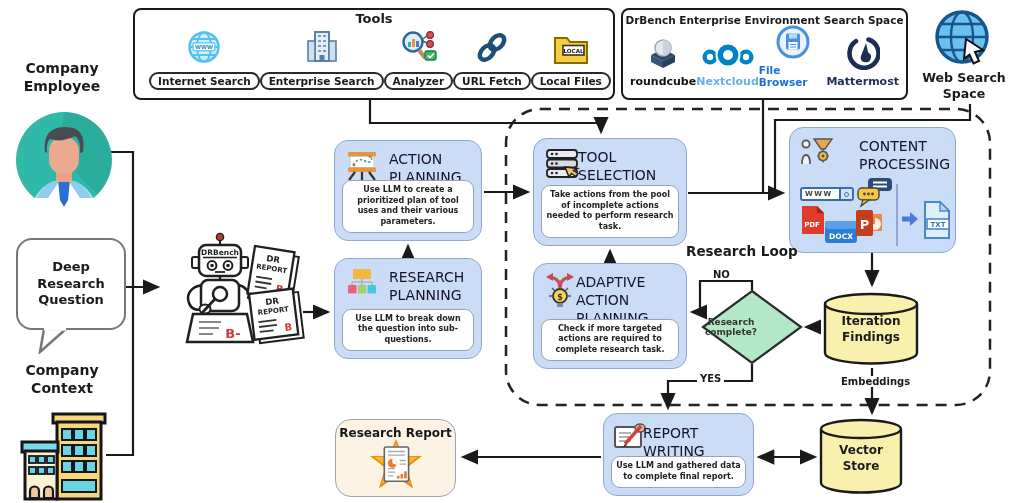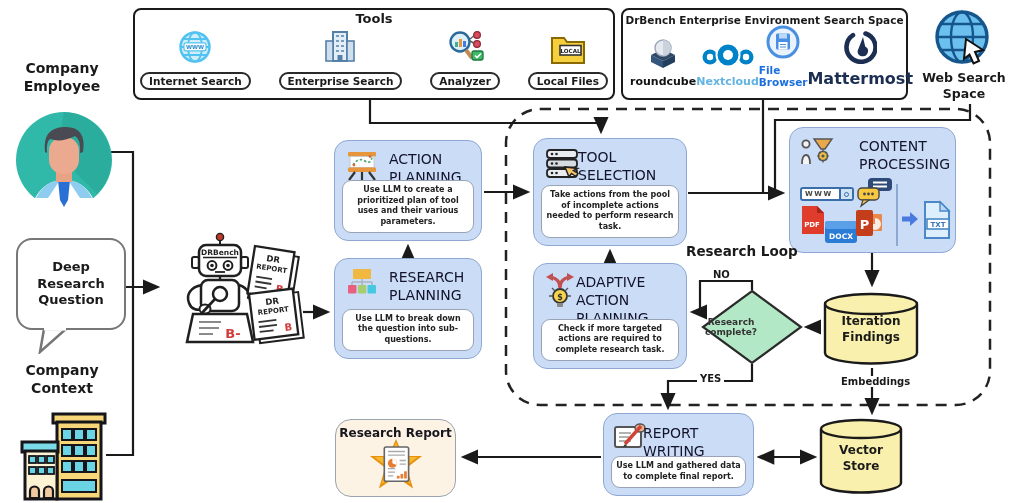--- a/index.html
+++ b/index.html
@@ -9,30 +9,30 @@
     font-family:"DejaVu Sans","Liberation Sans",sans-serif; color:#1a1a1a; overflow:hidden;
   }
   .abs { position:absolute; }
   .layer { position:absolute; left:0; top:0; pointer-events:none; }
   .z0{z-index:0}.z1{z-index:1}.z2{z-index:2}.z3{z-index:3}
 
   .outlined-box { border:2.5px solid #1a1a1a; border-radius:8px; background:#fff; }
   .panel-title { text-align:center; font-weight:700; font-size:13px; padding-top:1px; }
   .panel-title.small { font-size:10.5px; white-space:nowrap; padding-top:4px; }
 
-  .tools-row { display:flex; justify-content:space-between; align-items:flex-end; padding:0 5px 5px 5px; height:69px; }
+  .tools-row { display:flex; justify-content:space-between; align-items:flex-end; padding:0 5px 5px 14px; height:69px; }
   .tool-item { display:flex; flex-direction:column; align-items:center; gap:3px; }
   .pill { border:2px solid #2a2a2a; border-radius:12px; background:#fff; font-size:10.5px; font-weight:700; padding:1px 7px; white-space:nowrap; }
 
   .apps-row { display:flex; justify-content:space-between; align-items:flex-end; padding:0 7px 4px 7px; height:66px; }
   .app-item { display:flex; flex-direction:column; align-items:center; gap:1px; }
   .app-roundcube { font-size:11px; font-weight:600; color:#111; }
   .app-nextcloud { font-size:11px; font-weight:600; color:#63b3e3; }
   .app-filebrowser { font-size:10.5px; font-weight:700; color:#1a6fe0; }
-  .app-mattermost { font-size:16px; font-weight:700; color:#1c2e52; }
+  .app-mattermost { font-size:11px; font-weight:700; color:#1c2e52; }
 
   .big-label { font-weight:700; font-size:14px; text-align:center; line-height:1.25; }
   .bubble { background:#fff; border:2.5px solid #777; border-radius:16px; display:flex; align-items:center; justify-content:center;
             font-weight:700; font-size:13px; text-align:center; line-height:1.3; padding:4px; }
 
   .stage { position:absolute; background:#cbdcf7; border:1.5px solid #8fa8d2; border-radius:14px; z-index:2; }
   .stage .title { position:absolute; top:9px; right:10px; font-weight:400; font-size:14px; line-height:1.3; text-align:left; color:#13132a; }
   .stage .icon { position:absolute; top:8px; left:9px; }
   .stage .desc { position:absolute; left:7px; right:7px; bottom:7px; background:#fff; border:1.2px solid #98a4b6; border-radius:9px;
                  padding:4px 4px; font-size:8px; font-weight:700; line-height:1.35; text-align:center; color:#222; }
@@ -129,20 +129,29 @@
               <rect x="17" y="12" width="3" height="6" fill="#4a7ae0"></rect>
               <path d="M20 21 L26 29" stroke="#c08a50" stroke-width="4"></path>
               <circle cx="31" cy="6" r="3.4" fill="#d94a5a" stroke="#8a2a36" stroke-width="1.2"></circle>
               <circle cx="31" cy="15" r="3.4" fill="#d94a5a" stroke="#8a2a36" stroke-width="1.2"></circle>
               <path d="M24 10 q4 -3 4 -4 M24 12 q4 2 4 3" stroke="#555" stroke-width="1.4" fill="none"></path>
               <rect x="26" y="22" width="11" height="9" rx="2" fill="#3fba6a" stroke="#1d7a40" stroke-width="1.3"></rect>
               <path d="M29 26.5 l2 2 l4 -4" stroke="#fff" stroke-width="1.6" fill="none"></path>
             </svg>
         </span>
         <span class="pill">Analyzer</span>
+      </div>
+      <div class="tool-item">
+        <span>
+          <svg width="34" height="34" viewBox="0 0 34 34">
+              <ellipse cx="12" cy="21.5" rx="8.5" ry="5.6" transform="rotate(-45 12 21.5)" fill="none" stroke="#1f4e79" stroke-width="4.4"></ellipse>
+              <ellipse cx="22" cy="11.5" rx="8.5" ry="5.6" transform="rotate(-45 22 11.5)" fill="none" stroke="#1f4e79" stroke-width="4.4"></ellipse>
+            </svg>
+        </span>
+        <span class="pill">URL Fetch</span>
       </div>
       <div class="tool-item">
         <span>
           <svg width="38" height="32" viewBox="0 0 38 32">
               <path d="M3 5 h12 l3 4 h17 v21 h-32 z" fill="#f6cf3e" stroke="#8a6a00" stroke-width="2"></path>
               <rect x="11" y="12.5" width="21" height="9.5" fill="#fff" stroke="#333" stroke-width="1.6"></rect>
               <text x="21.5" y="19.8" font-size="5.6" font-weight="bold" fill="#222" text-anchor="middle">LOCAL</text>
             </svg>
         </span>
         <span class="pill">Local Files</span>

